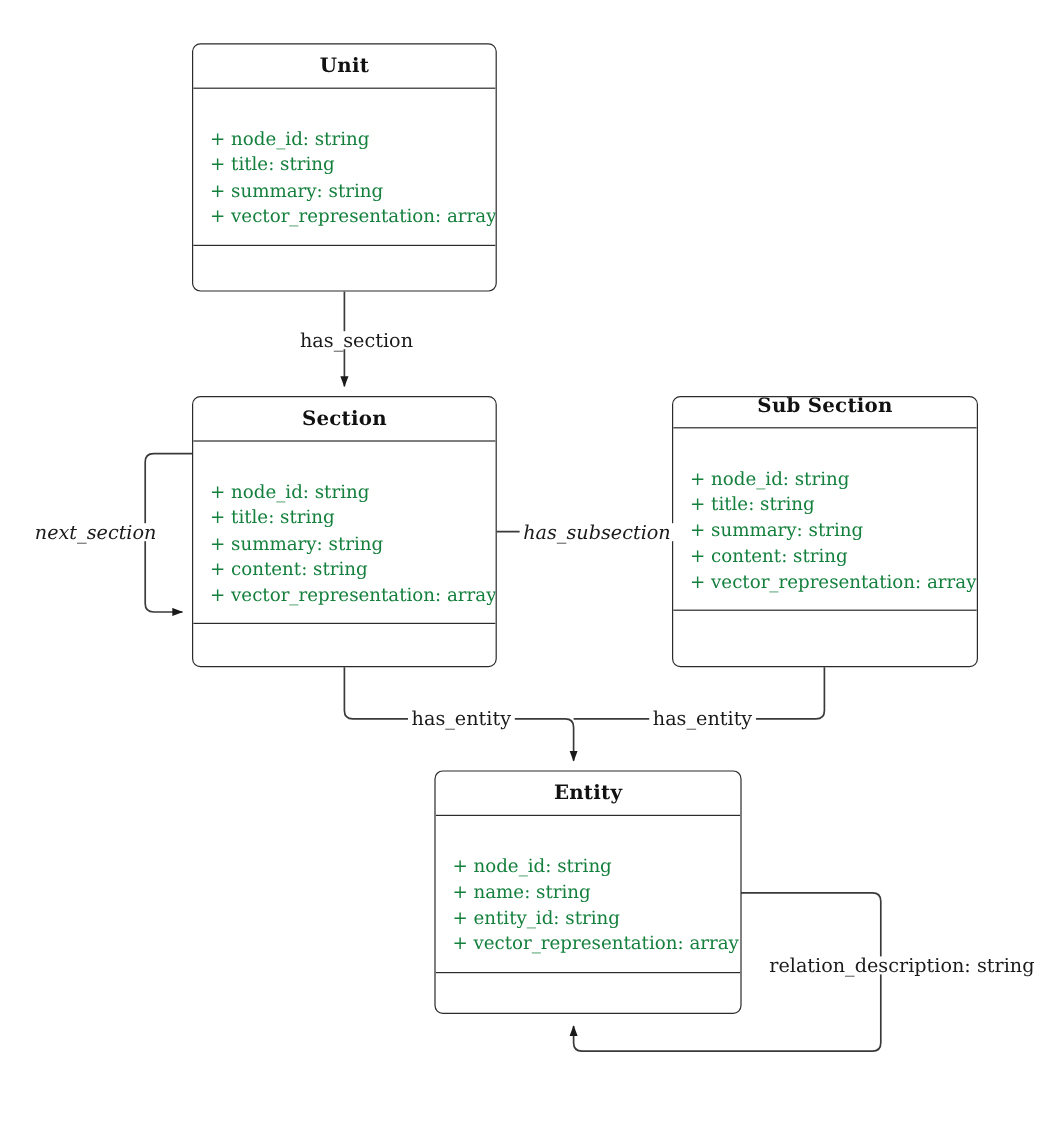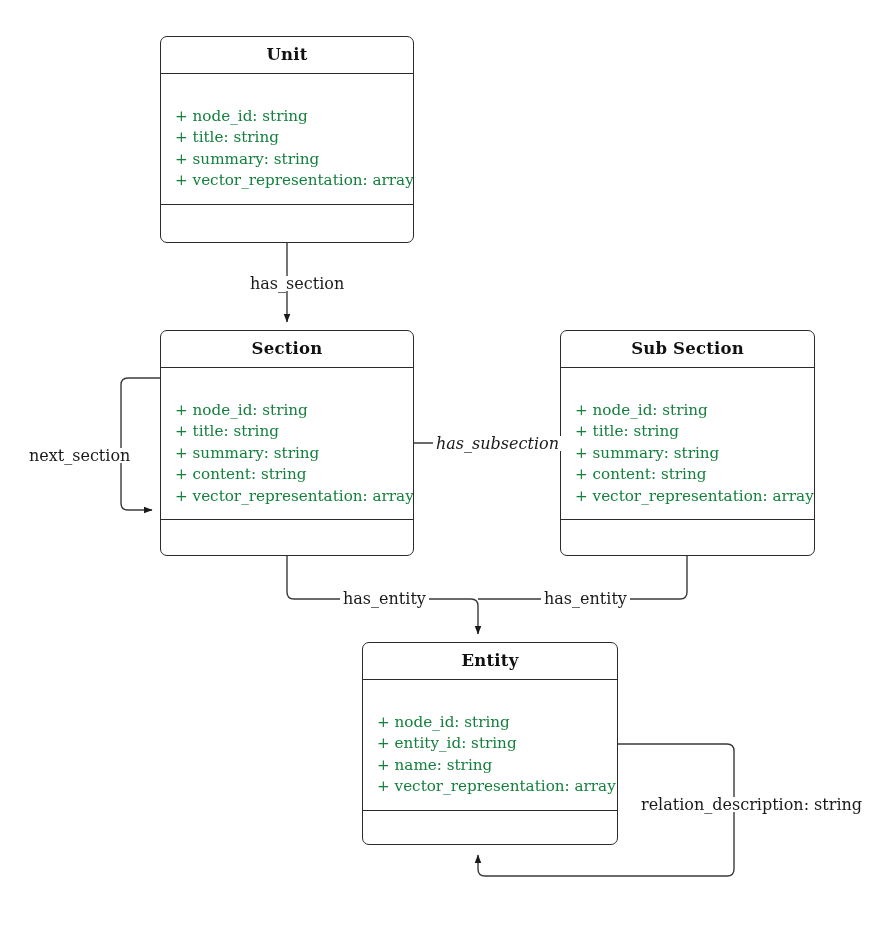--- a/index.html
+++ b/index.html
@@ -117,46 +117,46 @@
     <div class="class-attrs">
       <div class="attr-row">+ node_id: string</div>
       <div class="attr-row">+ title: string</div>
       <div class="attr-row">+ summary: string</div>
       <div class="attr-row">+ content: string</div>
       <div class="attr-row">+ vector_representation: array</div>
     </div>
     <div class="class-methods"></div>
   </div>
 
-  <div class="uml-class" style="left:560px; top:330px; width:255px; height:226px;">
+  <div class="uml-class" style="left:560px; top:330px; width:255px; height:226px;justify-content:flex-end;">
     <div class="class-title">Sub Section</div>
     <div class="class-attrs">
       <div class="attr-row">+ node_id: string</div>
       <div class="attr-row">+ title: string</div>
       <div class="attr-row">+ summary: string</div>
       <div class="attr-row">+ content: string</div>
       <div class="attr-row">+ vector_representation: array</div>
     </div>
     <div class="class-methods"></div>
   </div>
 
   <div class="uml-class" style="left:350px; top:642px; width:256px; height:203px;margin-left:12px;">
     <div class="class-title">Entity</div>
     <div class="class-attrs">
       <div class="attr-row">+ node_id: string</div>
+      <div class="attr-row">+ name: string</div>
       <div class="attr-row">+ entity_id: string</div>
-      <div class="attr-row">+ name: string</div>
       <div class="attr-row">+ vector_representation: array</div>
     </div>
     <div class="class-methods"></div>
   </div>
 
   <div class="edge-label" style="left:247px; top:276px;">has_section</div>
 
-  <div class="edge-label" style="left:26px; top:448px;">next_section</div>
+  <div class="edge-label" style="left:26px; top:436px;font-style:italic;">next_section</div>
 
   <div class="edge-label" style="left:433px; top:436px;font-style:italic;">has_subsection</div>
 
   <div class="edge-label" style="left:340px; top:591px;">has_entity</div>
 
   <div class="edge-label" style="left:541px; top:591px;">has_entity</div>
 
   <div class="edge-label" style="left:638px; top:797px;">relation_description: string</div>
 
 </div>

